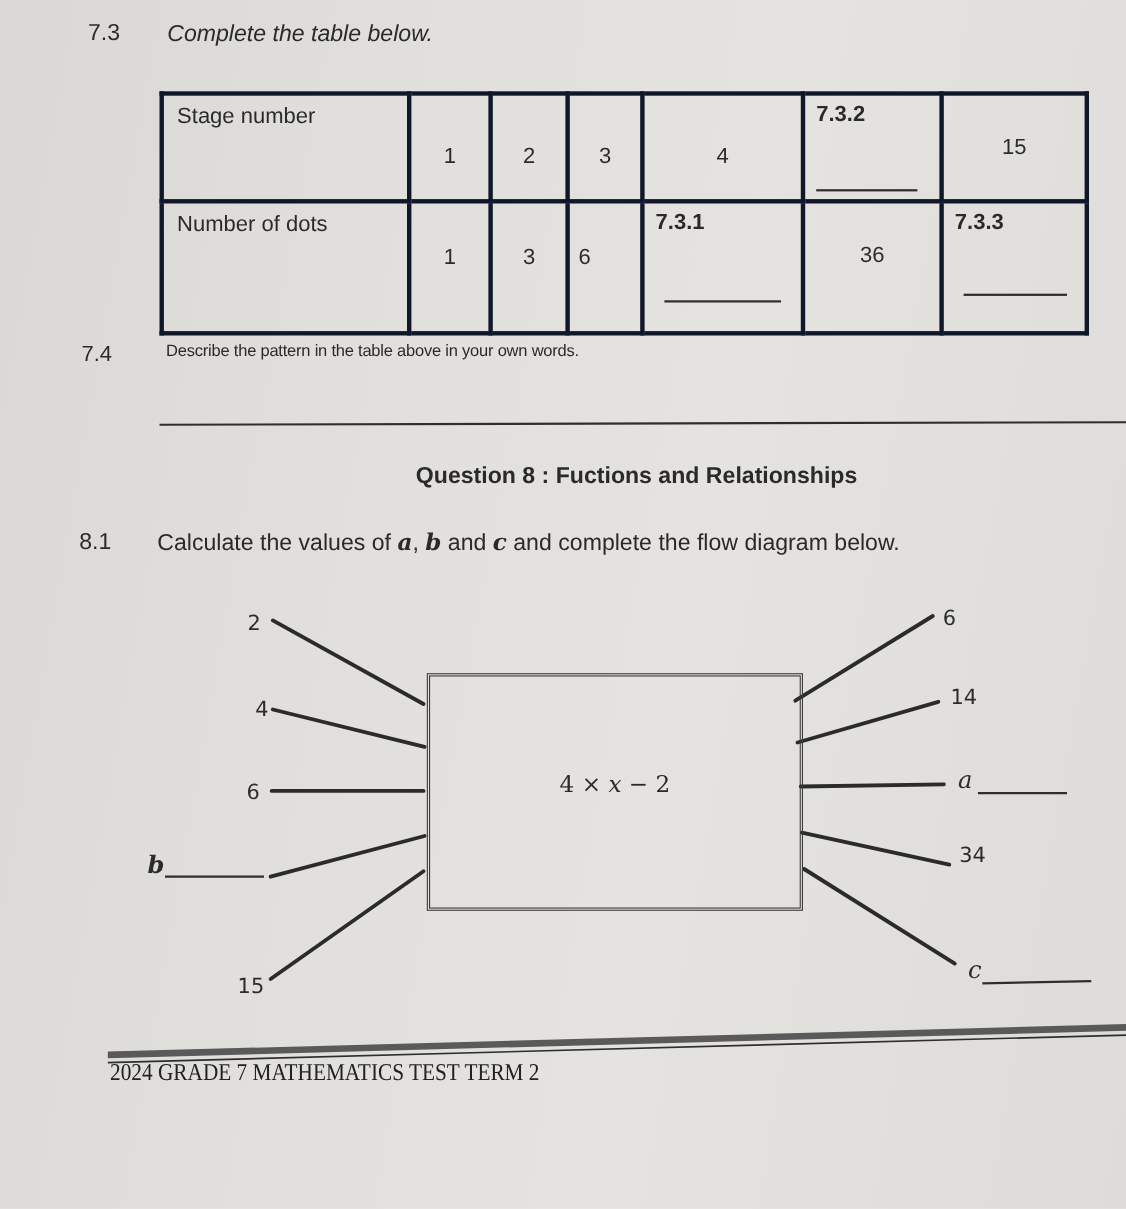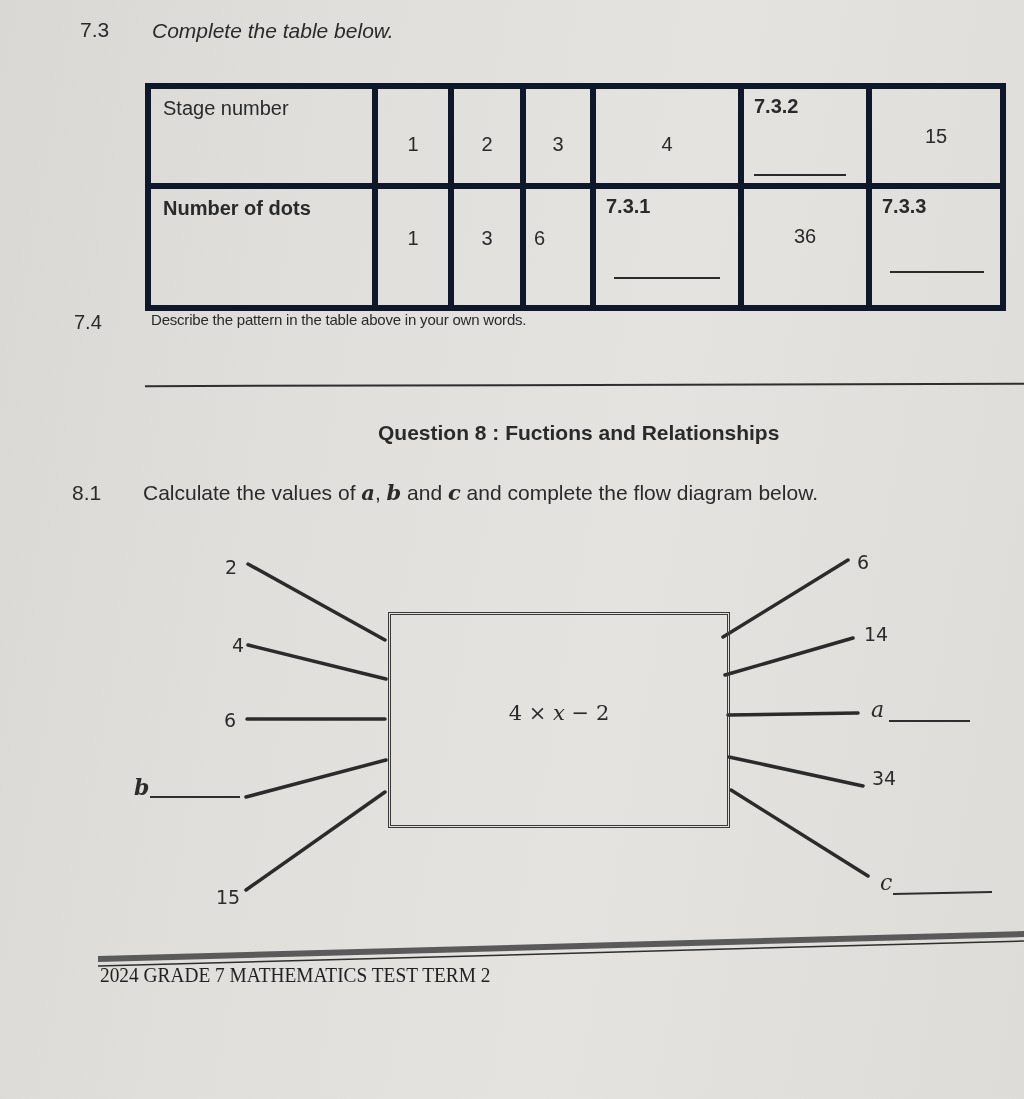--- a/index.html
+++ b/index.html
@@ -11,21 +11,21 @@
     position: relative;
   }
   .abs { position: absolute; }
   .qnum { font-size: 21px; }
   .qtext { font-size: 21px; }
   .bold { font-weight: bold; }
 
   
   .ptable { position: absolute; left: 145px; top: 83px; border-collapse: collapse; }
   .ptable td {
-    border: 6px solid #0f172a; vertical-align: top; position: relative;
+    border: 4px solid #0f172a; vertical-align: top; position: relative;
     font-size: 20px; padding: 0;
   }
   .cell-inner { position: relative; width: 100%; height: 100%; }
   .rowhead { padding: 8px 0 0 12px !important; }
   .centerval { position: absolute; left: 0; right: 0; text-align: center; }
   .qlabel { position: absolute; left: 10px; top: 6px; font-weight: bold; font-size: 20px; }
   .blank { position: absolute; height: 0; border-top: 2px solid #2b2b2b; }
 
   .answer-line { position: absolute; border-top: 2px solid #2e2e2e; }
 
@@ -82,21 +82,21 @@
         <div class="blank" style="left:10px; width:92px; top:85px;"></div>
       </div>
     </td>
     <td style="width:128px;">
       <div class="cell-inner" style="height:92px;">
             <span class="centerval" style="top:36px;">15</span>
           </div>
     </td>
   </tr>
   <tr>
-    <td class="rowhead" style="height:86px;font-weight:bold;">
+    <td class="rowhead" style="height:86px;">
       <span>Number of dots</span>
     </td>
     <td>
       <div class="cell-inner" style="height:94px;">
             <span class="centerval" style="top:38px;">1</span>
           </div>
     </td>
     <td>
       <div class="cell-inner" style="height:94px;">
             <span class="centerval" style="top:38px;">3</span>

